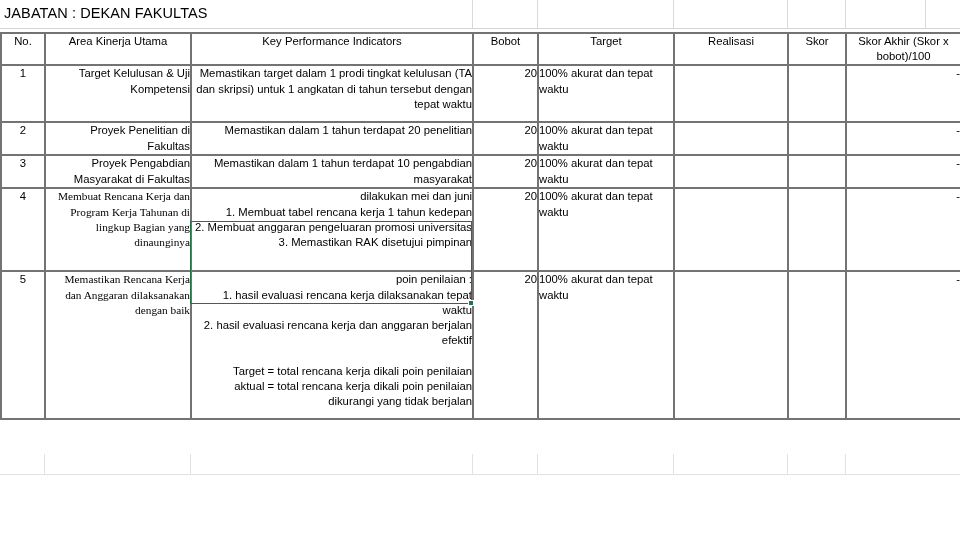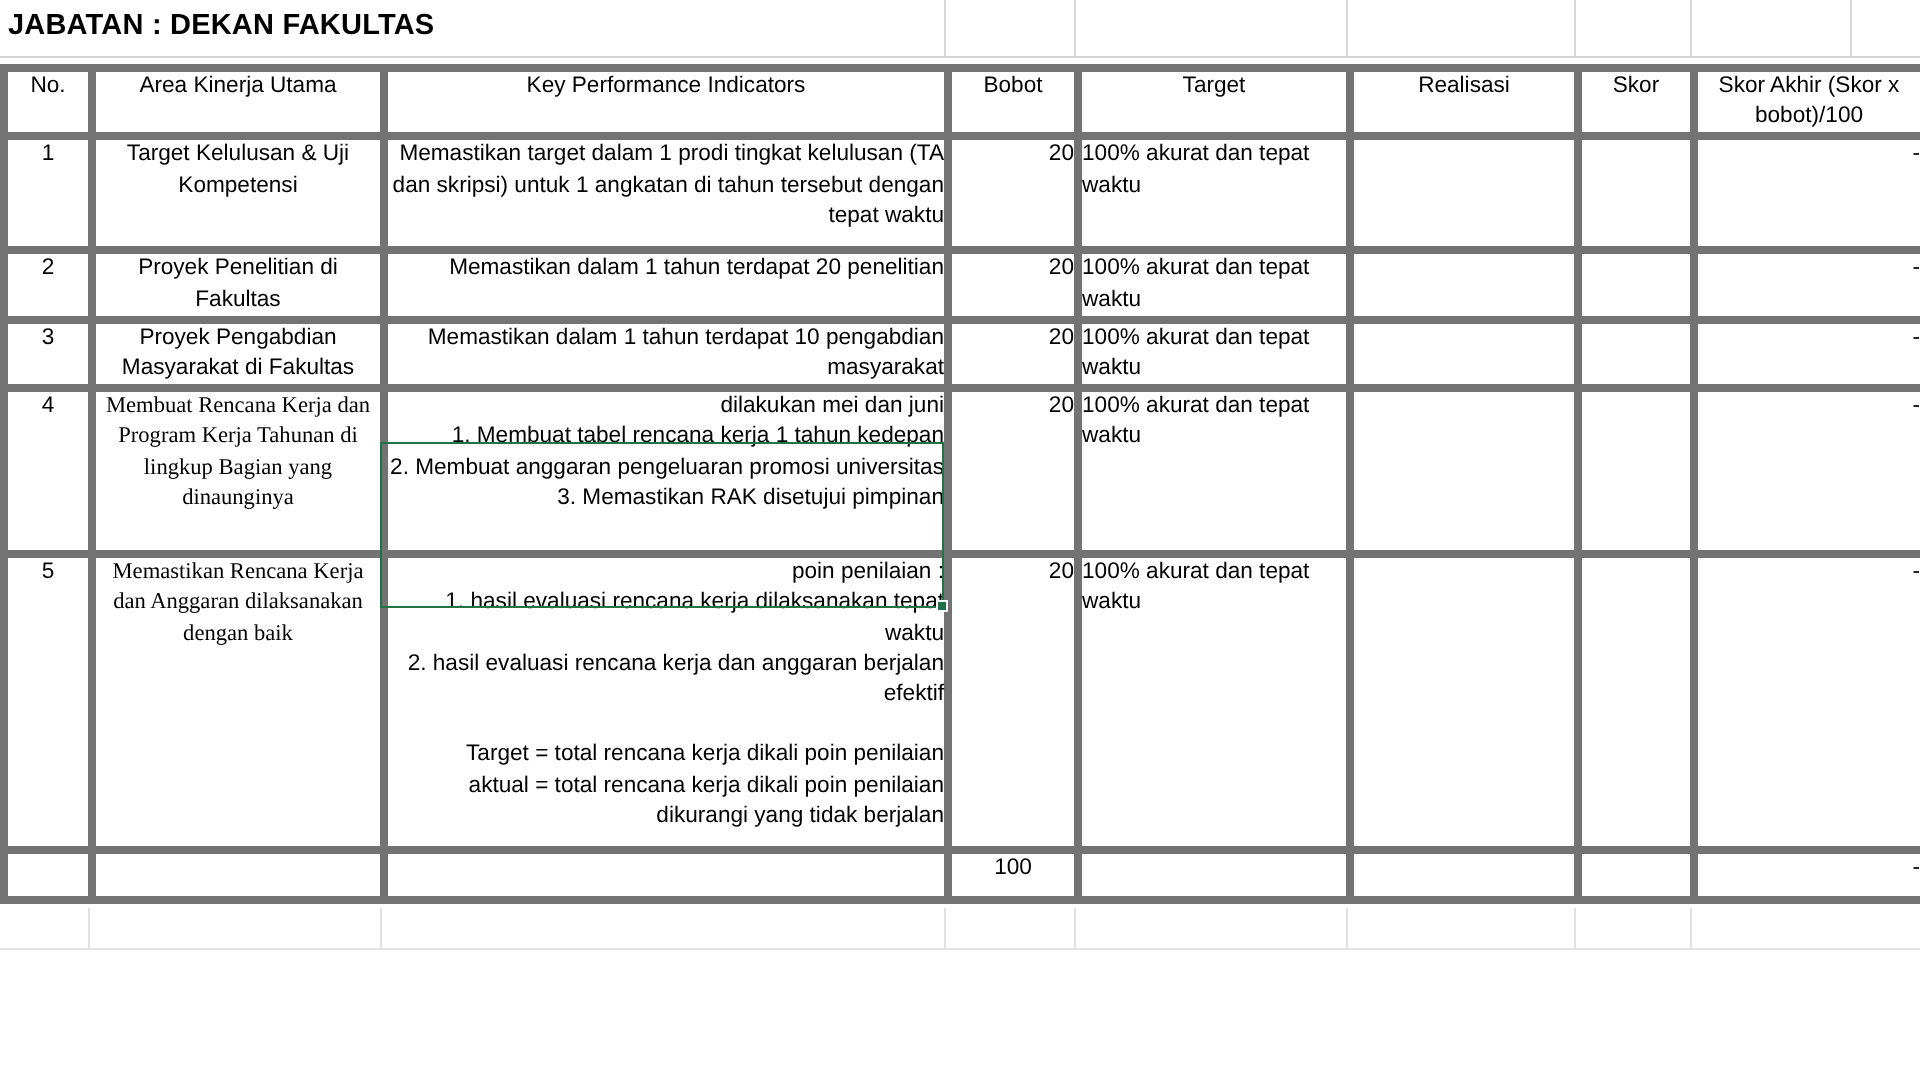--- a/index.html
+++ b/index.html
@@ -15,21 +15,21 @@
     color: #000000;
     position: relative;
   }
 
   
   #sheet-title {
     position: absolute;
     left: 4px;
     top: 3px;
     font-size: 14.5px;
-    font-weight: bold;
+    font-weight: normal;
     letter-spacing: 0.1px;
     line-height: 20px;
     white-space: nowrap;
   }
 
   
   .title-rule {
     position: absolute;
     left: 0;
     top: 28px;
@@ -48,21 +48,21 @@
   
   #kpi-table {
     position: absolute;
     left: 0;
     top: 32px;
     width: 960px;
     border-collapse: collapse;
     table-layout: fixed;
   }
   #kpi-table td, #kpi-table th {
-    border: 4px solid #737373;
+    border: 2px solid #737373;
     padding: 0;
     vertical-align: top;
     font-size: 11.3px;
     line-height: 15.2px;
     font-weight: normal;
     background: #ffffff;
   }
 
   
   thead th {
@@ -71,21 +71,21 @@
     vertical-align: middle;
     font-weight: bold;
     font-size: 11.3px;
     line-height: 13.5px;
     height: 28px;
     padding: 1px 2px;
   }
 
   
   .c-no      { text-align: center; vertical-align: middle; padding: 2px 3px; }
-  .c-area    { text-align: center;   padding: 4px 4px 4px 5px; }
+  .c-area    { text-align: right;   padding: 4px 4px 4px 5px; }
   .c-kpi     { text-align: right;   padding: 4px 4px 4px 5px; margin-left: 24px; }
   .c-bobot   { text-align: right; padding: 4px 3px; }
   .c-target  { text-align: left;   padding: 4px 4px 4px 5px; margin-left: 20px; }
   .c-real    { }
   .c-skor    { }
   .c-akhir   { text-align: right;  padding: 4px 7px 4px 4px; background: #EAEEE1; }
 
   
   .vmid { vertical-align: middle; font-family: Liberation Serif, serif; }
 
@@ -226,30 +226,20 @@
 
 Target = total rencana kerja dikali poin penilaian
 aktual = total rencana kerja dikali poin penilaian dikurangi yang tidak berjalan</td>
       <td class="c-bobot">20</td>
       <td class="c-target">100% akurat dan tepat waktu</td>
       <td class="c-real"></td>
       <td class="c-skor"></td>
       <td class="c-akhir">-</td>
     </tr>
 
-    <tr class="total-row">
-      <td class="t-blank"></td>
-      <td class="t-blank"></td>
-      <td class="t-blank"></td>
-      <td class="t-bobot">100</td>
-      <td class="t-blank"></td>
-      <td class="t-blank"></td>
-      <td class="t-blank"></td>
-      <td class="t-akhir">-</td>
-    </tr>
   </tbody>
 </table>
 
 <div id="selection-box"></div>
 <div id="selection-handle"></div>
 
 <div class="below-grid-h" style="top:474px;"></div>
 <div class="below-grid-v" style="left:44px;  top:454px; height:20px;"></div>
 <div class="below-grid-v" style="left:190px; top:454px; height:20px;"></div>
 <div class="below-grid-v" style="left:472px; top:454px; height:20px;"></div>

